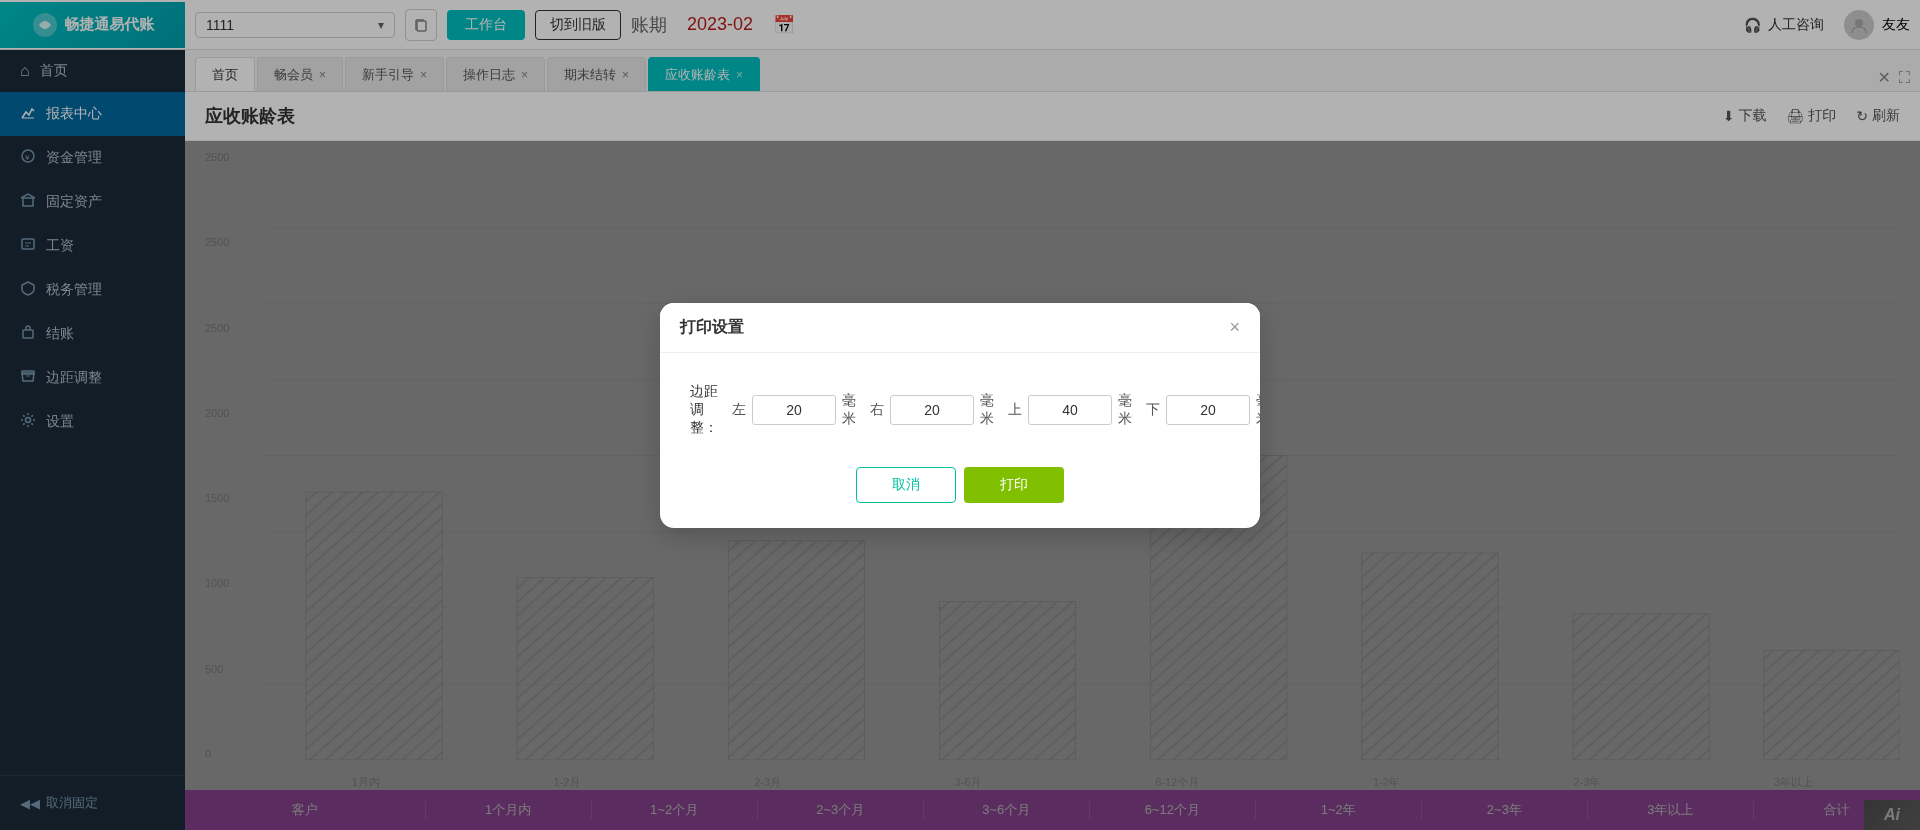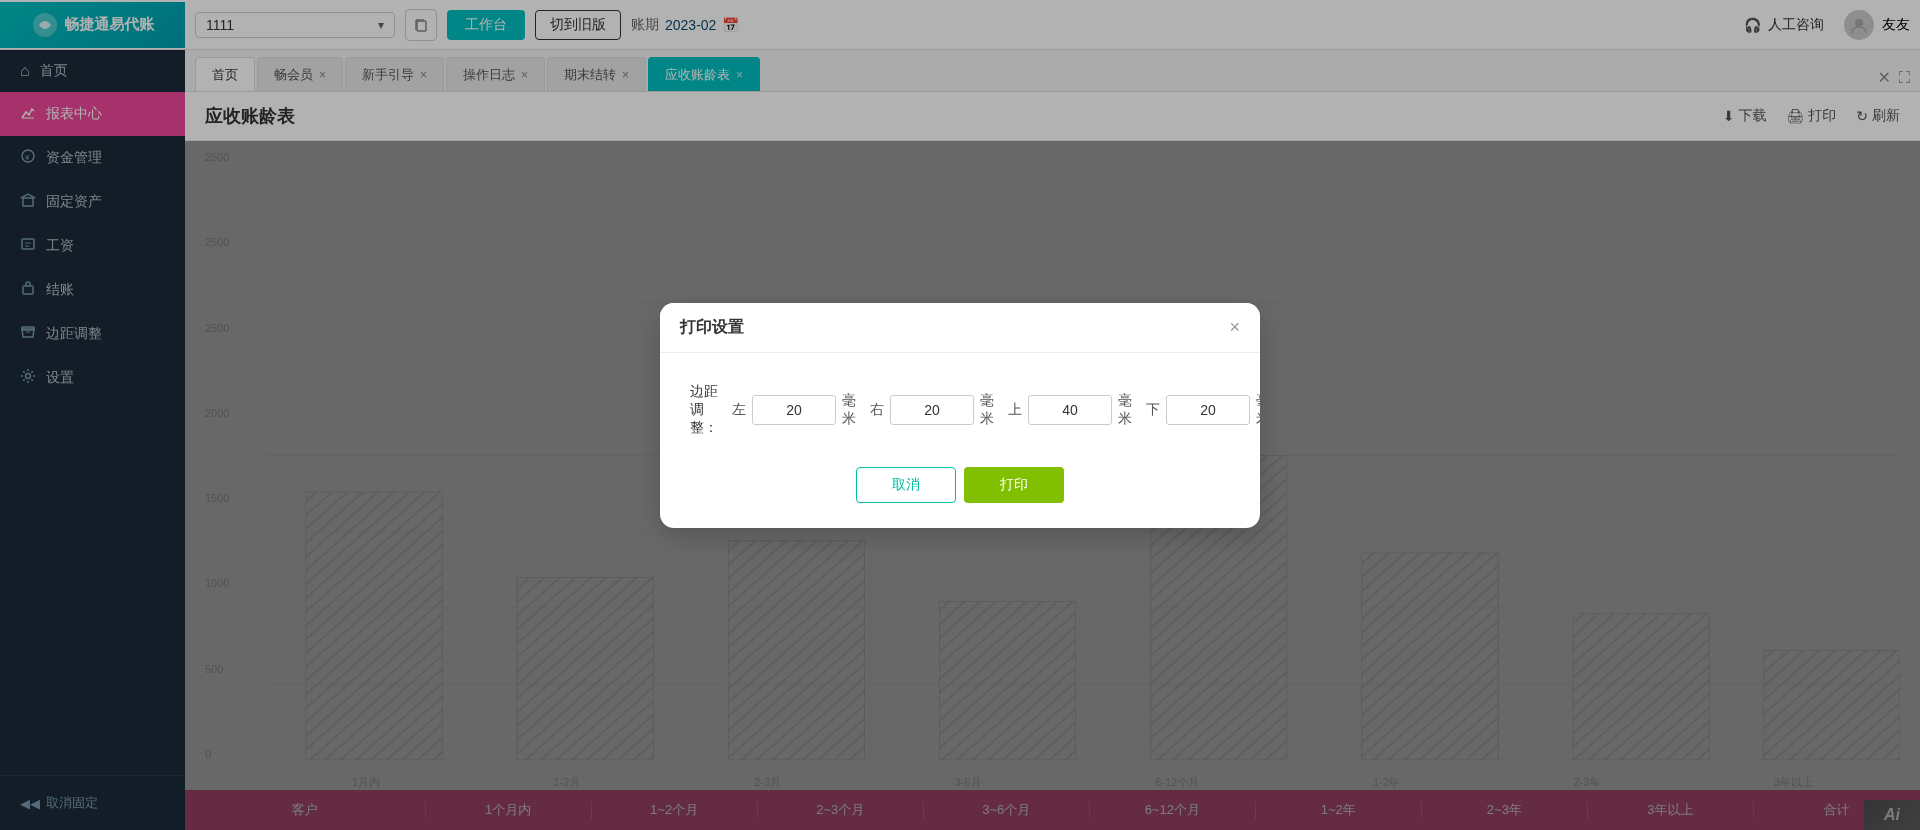--- a/index.html
+++ b/index.html
@@ -74,26 +74,26 @@
       background: #fff;
       border-radius: 4px;
       padding: 5px 14px;
       font-size: 14px;
       cursor: pointer;
       color: #333;
     }
     .period-area {
       display: flex;
       align-items: center;
-      gap: 6px;
+      gap: 20px;
       color: #333;
-      font-size: 14px;
+      font-size: 18px;
     }
     .period-label { color: #666; }
-    .period-value { color: #0c4a6e; font-weight: 500; }
+    .period-value { color: #b91c1c; font-weight: 500; }
     .calendar-icon { color: #00c0c0; cursor: pointer; }
     .header-right {
       margin-left: auto;
       display: flex;
       align-items: center;
       gap: 20px;
     }
     .consulting-area {
       display: flex;
       align-items: center;
@@ -144,21 +144,21 @@
     .sidebar-item {
       display: flex;
       align-items: center;
       padding: 12px 20px;
       cursor: pointer;
       gap: 10px;
       color: #b0c0cc;
       font-size: 14px;
       transition: background 0.2s;
     }
-    .sidebar-item.active { background: #ec4899; color: #fff; align-items: center; }
+    .sidebar-item.active { background: #0369a1; color: #fff; align-items: center; }
     .sidebar-item .s-icon { font-size: 16px; }
     .sidebar-bottom {
       padding: 10px 0;
       border-top: 1px solid #2a3a4a;
     }
     .collapse-btn {
       display: flex;
       align-items: center;
       padding: 8px 20px;
       cursor: pointer;
@@ -281,21 +281,21 @@
     .chart-bg {
       width: 100%;
       height: 100%;
       background: #c8c8c8;
       position: relative;
     }
 
     
     .bottom-table-header {
       height: 40px;
-      background: #be185d;
+      background: #a21caf;
       display: flex;
       align-items: center;
       color: #fff;
       font-size: 13px;
       position: absolute;
       bottom: 0;
       left: 0;
       right: 0;
     }
     .table-col {
@@ -505,20 +505,28 @@
       </div>
       <div class="sidebar-item">
         <span class="s-icon">
           <svg width="16" height="16" viewBox="0 0 16 16" fill="none">
             <rect x="2" y="3" width="12" height="10" rx="1" stroke="#7a9ab0" stroke-width="1.5" fill="none"></rect>
             <line x1="5" y1="7" x2="11" y2="7" stroke="#7a9ab0" stroke-width="1"></line>
             <line x1="5" y1="10" x2="9" y2="10" stroke="#7a9ab0" stroke-width="1"></line>
           </svg>
         </span>
         <span>工资</span>
+      </div>
+      <div class="sidebar-item">
+        <span class="s-icon">
+          <svg width="16" height="16" viewBox="0 0 16 16" fill="none">
+            <path d="M8 2 L14 5 L14 9 C14 12 11 14 8 15 C5 14 2 12 2 9 L2 5 Z" stroke="#7a9ab0" stroke-width="1.5" fill="none"></path>
+          </svg>
+        </span>
+        <span>税务管理</span>
       </div>
       <div class="sidebar-item">
         <span class="s-icon">
           <svg width="16" height="16" viewBox="0 0 16 16" fill="none">
             <rect x="3" y="6" width="10" height="8" rx="1" stroke="#7a9ab0" stroke-width="1.5" fill="none"></rect>
             <path d="M6 6 V4 a2 2 0 0 1 4 0 V6" stroke="#7a9ab0" stroke-width="1.5" fill="none"></path>
           </svg>
         </span>
         <span>结账</span>
       </div>

